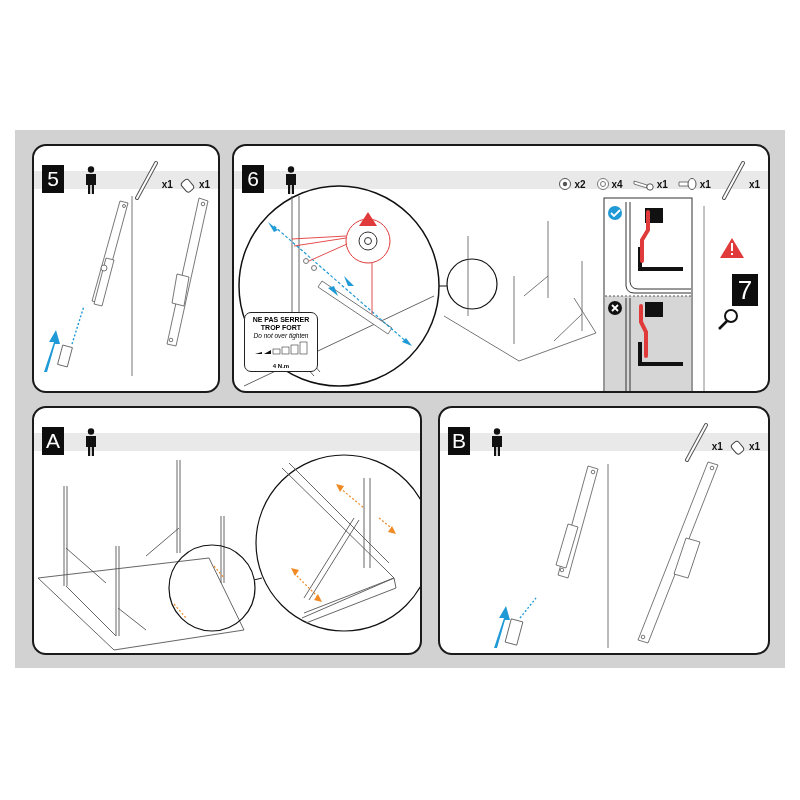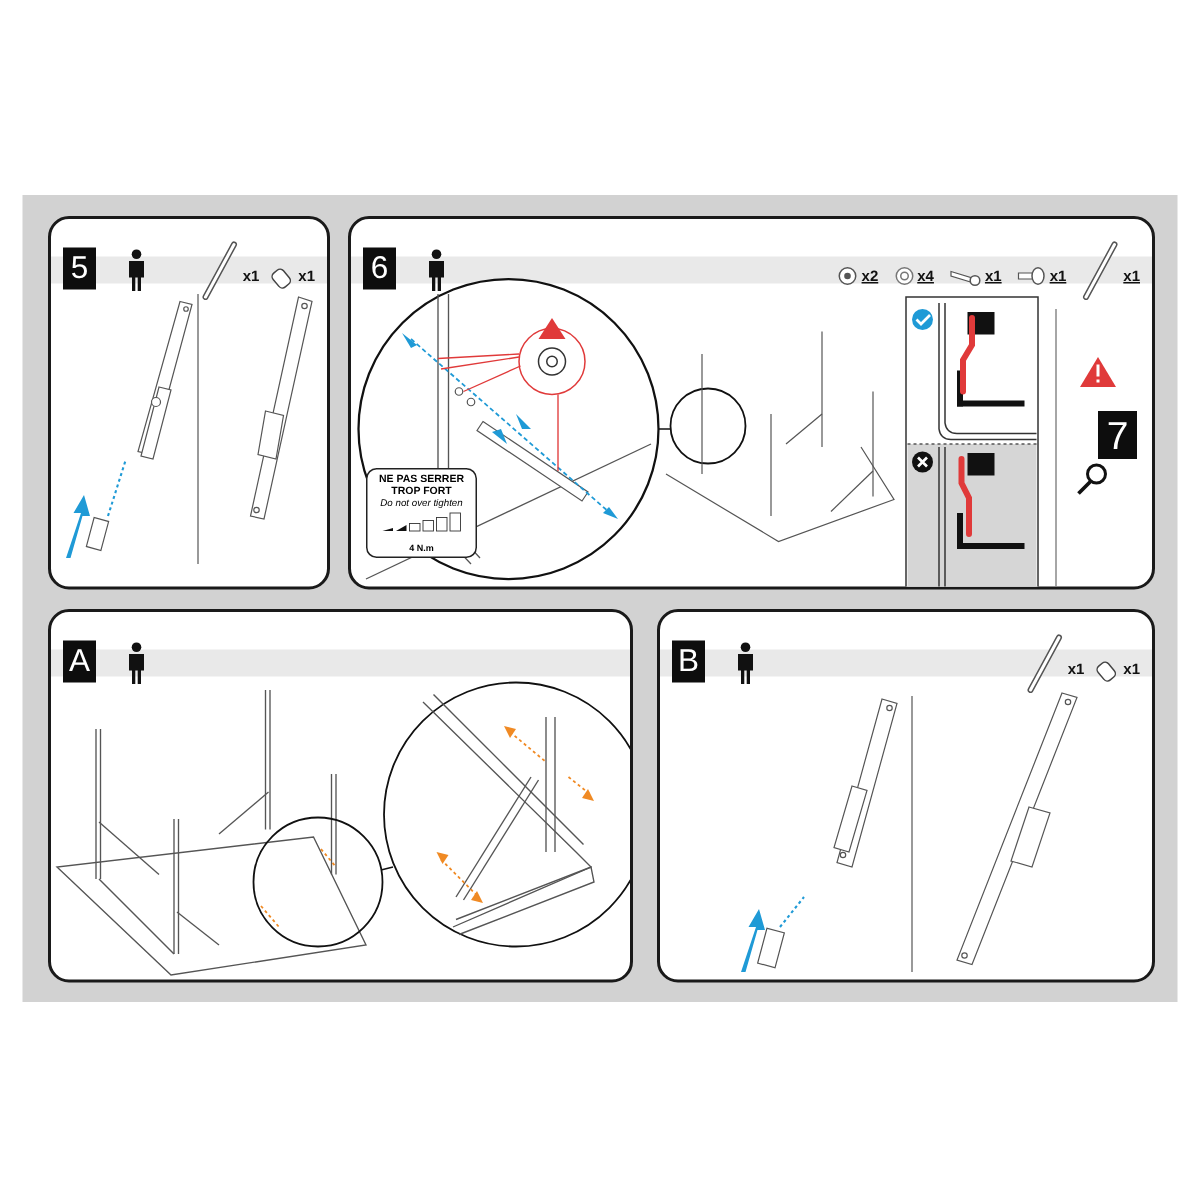--- a/index.html
+++ b/index.html
@@ -68,21 +68,21 @@
   </svg>
 </div>
 
 <div class="panel" style="left:232px;top:144px;width:538px;height:249px;">
   <div class="band"></div>
   <div class="stepnum">6</div>
   <svg class="person" viewBox="0 0 14 28">
       <circle cx="7" cy="3.5" r="3.2" fill="#111"></circle>
       <path d="M2 8h10v11h-2v9h-2.2v-9h-1.6v9H4v-9H2z" fill="#111"></path>
     </svg>
-  <div class="parts" style="gap:10px;text-decoration:underline;">
+  <div class="parts" style="gap:10px;">
     <div class="part">
       <svg width="14" height="14" viewBox="0 0 14 14">
           <circle cx="7" cy="7" r="5.5" fill="#fff" stroke="#555"></circle>
           <circle cx="7" cy="7" r="2.2" fill="#555"></circle>
         </svg>
       <span>x2</span>
     </div>
     <div class="part">
       <svg width="14" height="14" viewBox="0 0 14 14">
           <circle cx="7" cy="7" r="5.5" fill="#fff" stroke="#777"></circle>

